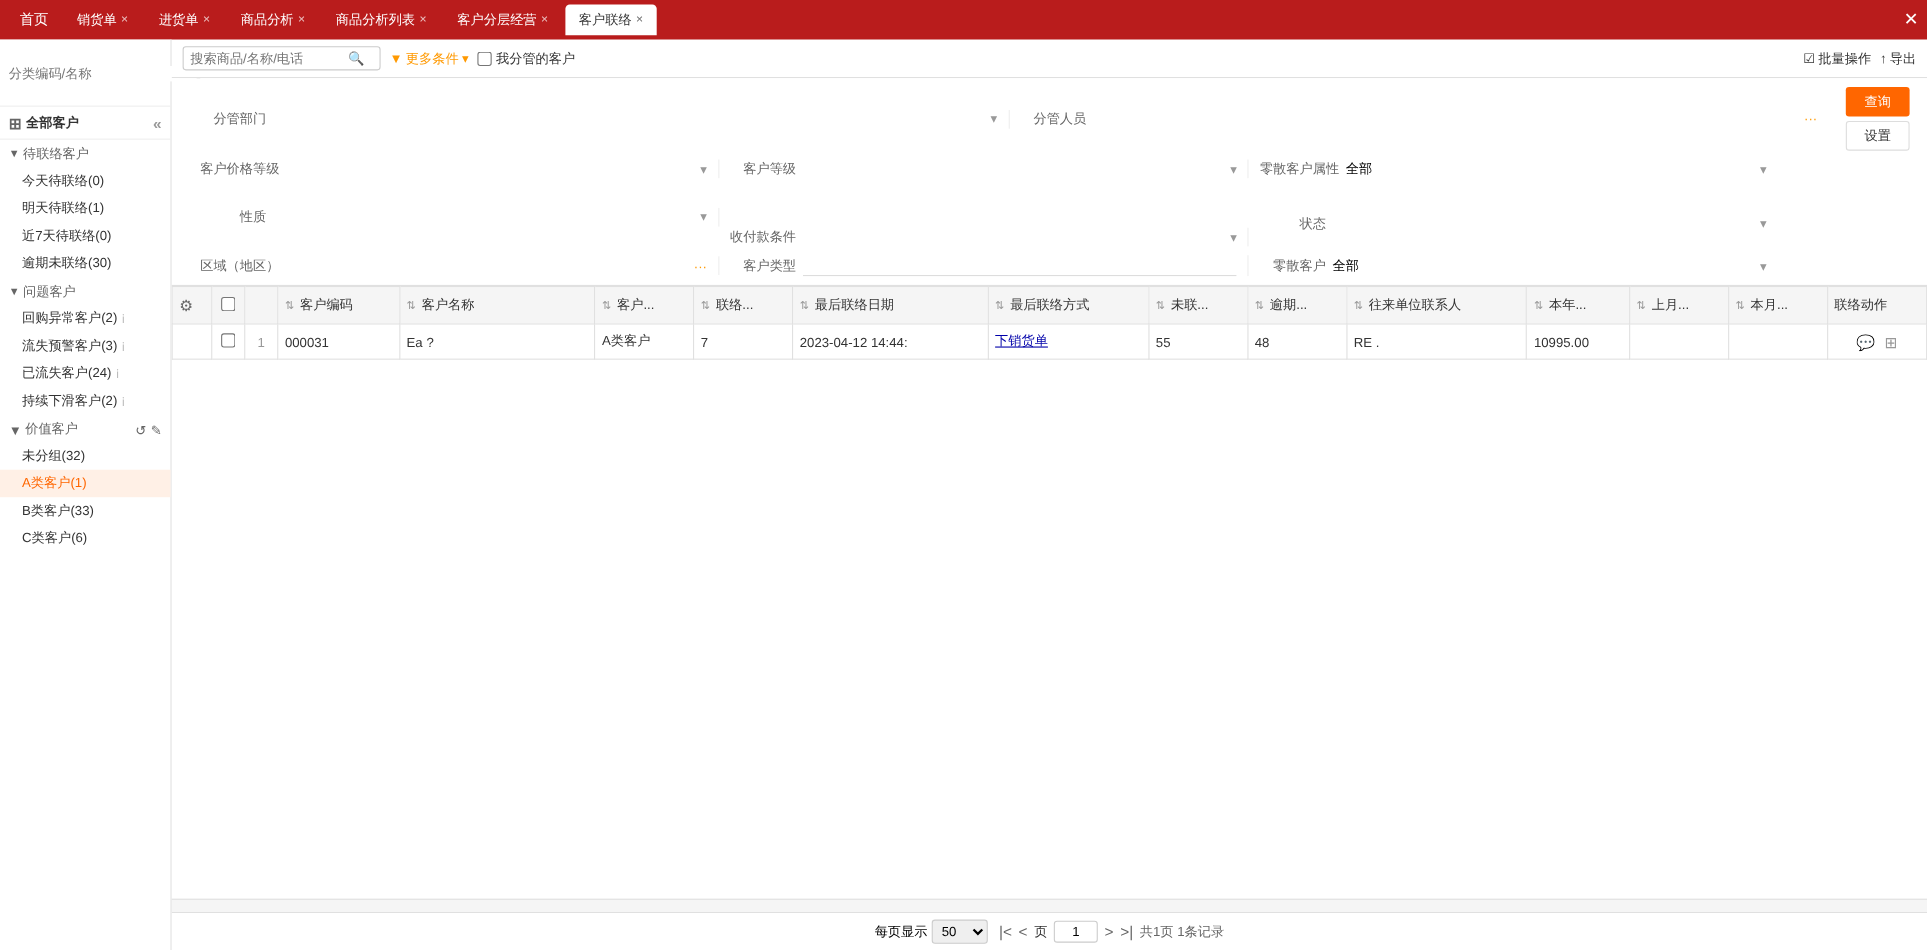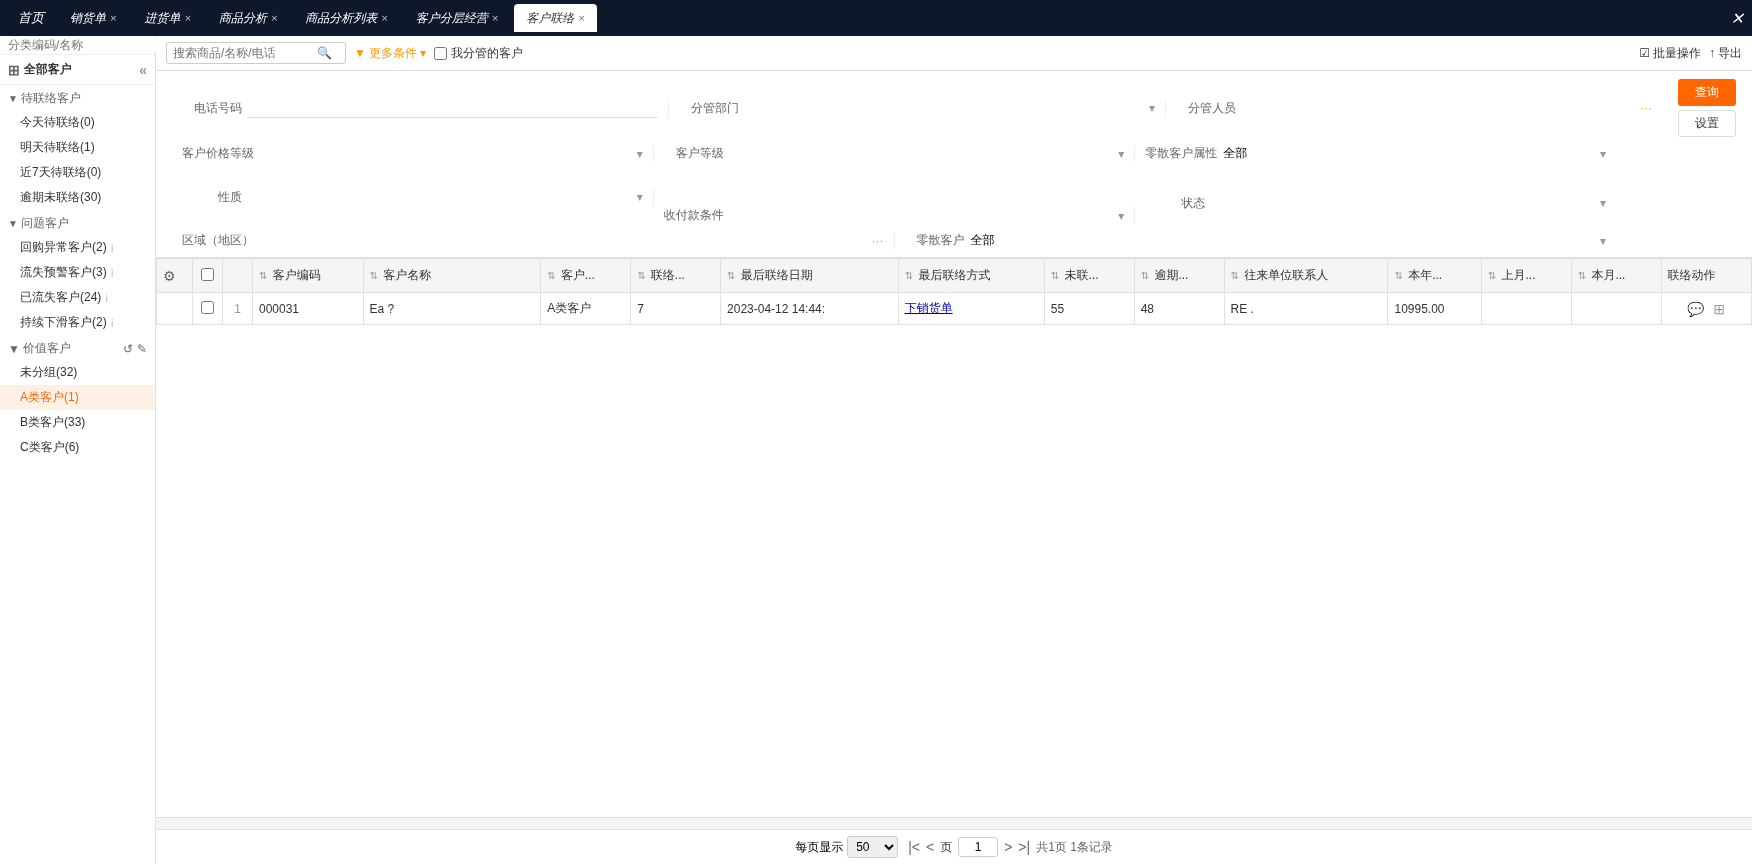--- a/index.html
+++ b/index.html
@@ -1,42 +1,42 @@
 <!DOCTYPE html>
 <html><head>
   <meta charset="utf-8">
   <style>
     * { box-sizing: border-box; margin: 0; padding: 0; font-family: 'Microsoft YaHei', Arial, sans-serif; font-size: 12px; }
     body { background: #f5f5f5; overflow: hidden; width: 1752px; height: 864px; }
 
     
     .top-nav {
-      display: flex; align-items: center; background: #0f172a; height: 36px;
-      padding: 0 8px; gap: 4px; font-style: italic;
+      display: flex; align-items: center; background: #b91c1c; height: 36px;
+      padding: 0 8px; gap: 4px;
     }
     .nav-tab {
       display: flex; align-items: center; padding: 0 12px; height: 28px;
       color: #fff; cursor: pointer; gap: 4px; border-radius: 4px 4px 0 0;
       white-space: nowrap; font-size: 13px;
     }
     .nav-tab.active { background: #fff; color: #333; }
     .nav-tab .close-x { font-size: 11px; opacity: 0.7; cursor: pointer; }
     .nav-home { color: #fff; font-size: 13px; padding: 0 10px; cursor: pointer; }
     .nav-close-all { margin-left: auto; color: #fff; font-size: 16px; cursor: pointer; }
 
     
     .main-layout { display: flex; height: calc(864px - 36px); }
 
     
     .sidebar {
       width: 156px; background: #fff; border-right: 1px solid #e0e0e0;
       display: flex; flex-direction: column; flex-shrink: 0;
     }
     .sidebar-search {
-      display: flex; align-items: center; padding: 1px 8px; border-bottom: 1px solid #eee;
+      display: flex; align-items: flex-end; padding: 22px 8px; border-bottom: 1px solid #eee;
       gap: 4px;
     }
     .sidebar-search input {
       flex: 1; border: none; outline: none; font-size: 12px; color: #999;
     }
     .search-icon-small { color: #00b0a0; font-size: 14px; cursor: pointer; }
     .sidebar-header {
       display: flex; align-items: center; padding: 6px 8px; font-weight: bold;
       color: #333; gap: 4px; border-bottom: 1px solid #eee;
     }
@@ -290,24 +290,20 @@
           <span>↑</span>
           <span>导出</span>
         </div>
       </div>
     </div>
 
     <div class="filter-panel">
 
       <div class="filter-row">
         <div class="filter-field" style="flex:2;">
-          <span class="filter-label">电话号码</span>
-          <input class="filter-input" style="">
-        </div>
-        <div class="filter-field" style="flex:2;">
           <span class="filter-label">分管部门</span>
           <div class="filter-select">
             <span></span>
             <span class="arrow">▾</span>
           </div>
         </div>
         <div class="filter-field" style="flex:2; border-right:none;">
           <span class="filter-label">分管人员</span>
           <div class="filter-select">
             <span></span>
@@ -370,20 +366,24 @@
         <div style="width:120px;"></div>
       </div>
 
       <div class="filter-row" style="margin-bottom:0;">
         <div class="filter-field" style="flex:2;">
           <span class="filter-label">区域（地区）</span>
           <div class="filter-select">
             <span></span>
             <span class="filter-more">···</span>
           </div>
+        </div>
+        <div class="filter-field" style="flex:2;">
+          <span class="filter-label">客户类型</span>
+          <input class="filter-input" style="">
         </div>
         <div class="filter-field" style="flex:2; border-right:none;">
           <span class="filter-label">零散客户</span>
           <div class="filter-select">
             <span>全部</span>
             <span class="arrow">▾</span>
           </div>
         </div>
         <div style="width:120px;"></div>
       </div>

